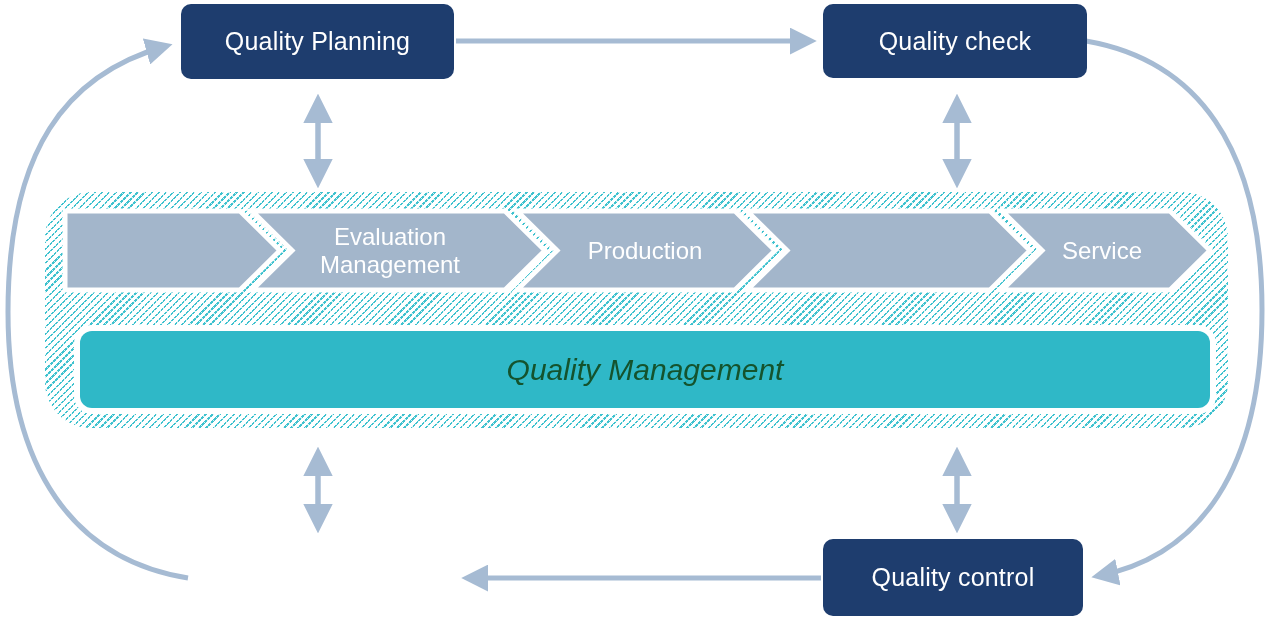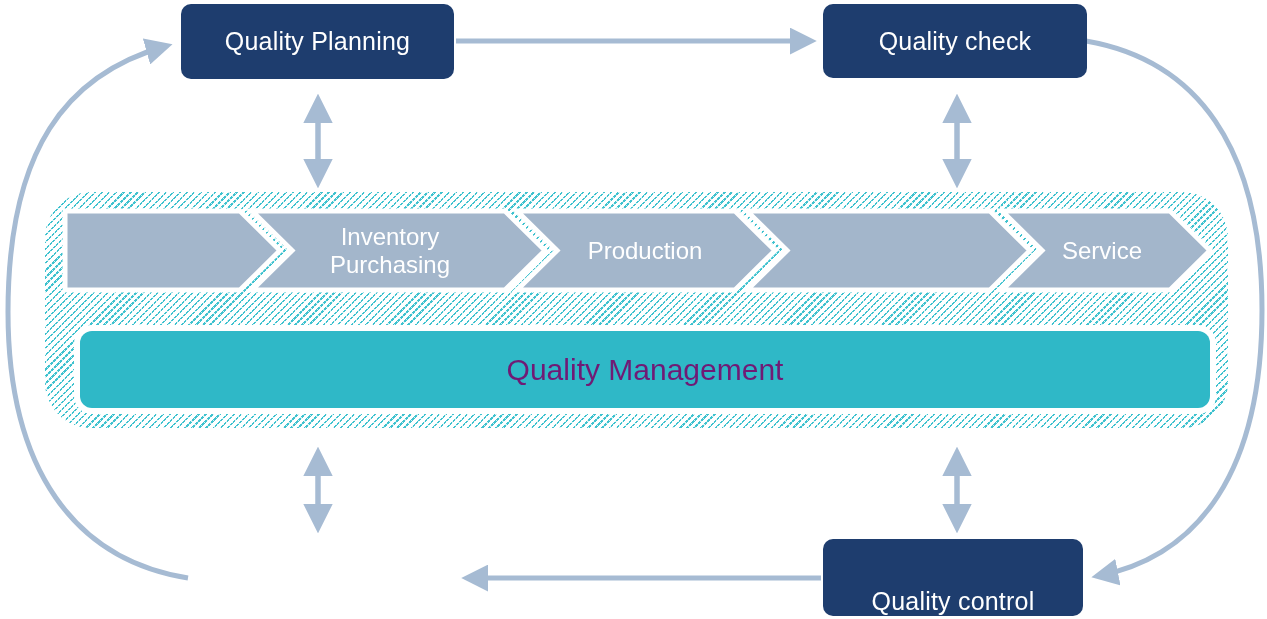--- a/index.html
+++ b/index.html
@@ -20,21 +20,21 @@
     border-radius:10px;
     color:#ffffff;
     display:flex;align-items:center;justify-content:center;
     font-size:25px;
     letter-spacing:.2px;
     z-index:3;
   }
   #node-quality-planning{left:181px;top:4px;width:273px;height:75px;}
   #node-quality-check{left:823px;top:4px;width:264px;height:74px;text-align:center;}
   #node-qm-evaluation{left:185px;top:540px;width:269px;height:76px;}
-  #node-quality-control{left:823px;top:539px;width:260px;height:77px;align-items:flex-end;}
+  #node-quality-control{left:823px;top:539px;width:260px;height:77px;}
 
   .chain-container{
     position:absolute;
     left:45px;top:192px;width:1183px;height:236px;
     border-radius:46px;
     background:
       repeating-linear-gradient(45deg, rgba(255,255,255,.78) 0 1px, rgba(255,255,255,0) 1px 4px),
       repeating-linear-gradient(135deg, var(--hatch-stripe,#3fc2cf) 0 1.6px, #ffffff 1.6px 5px);
     z-index:2;
   }
@@ -58,22 +58,23 @@
   #chev-label-3{left:724px;width:230px;}
   #chev-label-4{left:962px;width:190px;}
 
   .qm-banner{
     position:absolute;
     left:35px;top:139px;width:1130px;height:77px;
     background:var(--banner-fill,#2fb8c7);
     border-radius:12px;
     box-shadow:0 0 0 6px #ffffff;
     display:flex;align-items:center;justify-content:center;
-    color:#701a75;font-size:30px;
+    color:#14532d;font-size:30px;
     z-index:4;
+    font-style:italic;
   }
 </style>
 </head>
 <body>
 
 <div class="canvas">
 
   <svg class="arrow-layer" viewBox="0 0 1267 619" xmlns="http://www.w3.org/2000/svg">
     <defs>
       <marker id="ah" viewBox="0 0 10 10" refX="7.5" refY="5" markerWidth="5.4" markerHeight="5.4" orient="auto-start-reverse">
@@ -97,21 +98,21 @@
 
   <div class="chain-container">
     <svg class="chevron-svg" viewBox="0 0 1183 236" xmlns="http://www.w3.org/2000/svg">
       <polygon class="chevron" points="20,19 195,19 235,58.5 195,98 20,98"></polygon>
       <polygon class="chevron" points="207,19 460,19 500,58.5 460,98 207,98 247,58.5"></polygon>
       <polygon class="chevron" points="472,19 690,19 730,58.5 690,98 472,98 512,58.5"></polygon>
       <polygon class="chevron" points="702,19 945,19 985,58.5 945,98 702,98 742,58.5"></polygon>
       <polygon class="chevron" points="957,19 1125,19 1165,58.5 1125,98 957,98 997,58.5"></polygon>
     </svg>
 
-    <div class="chev-label" id="chev-label-1">Inventory Purchasing</div>
+    <div class="chev-label" id="chev-label-1">Evaluation Management</div>
     <div class="chev-label" id="chev-label-2">Production</div>
     <div class="chev-label" id="chev-label-4">Service</div>
 
     <div class="qm-banner">
       <span>Quality Management</span>
     </div>
   </div>
 
   <div class="node" id="node-quality-planning">
     <span>Quality Planning</span>

